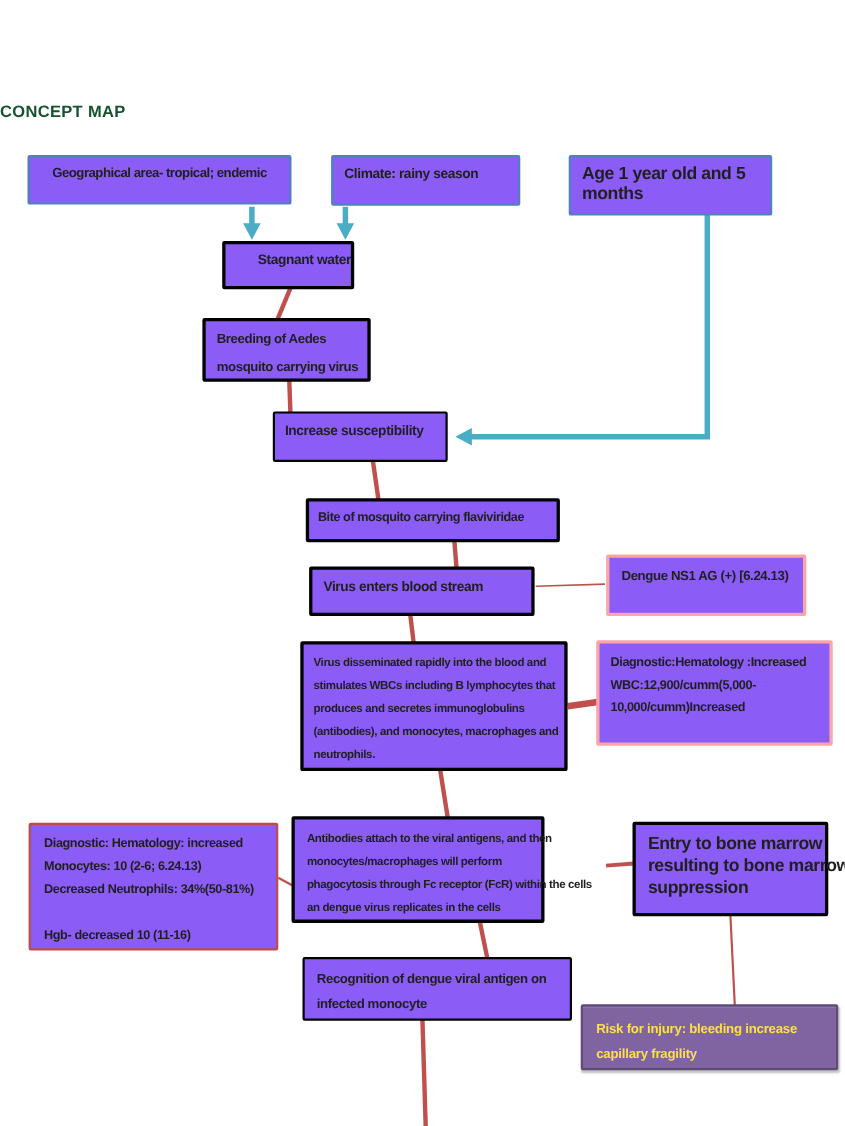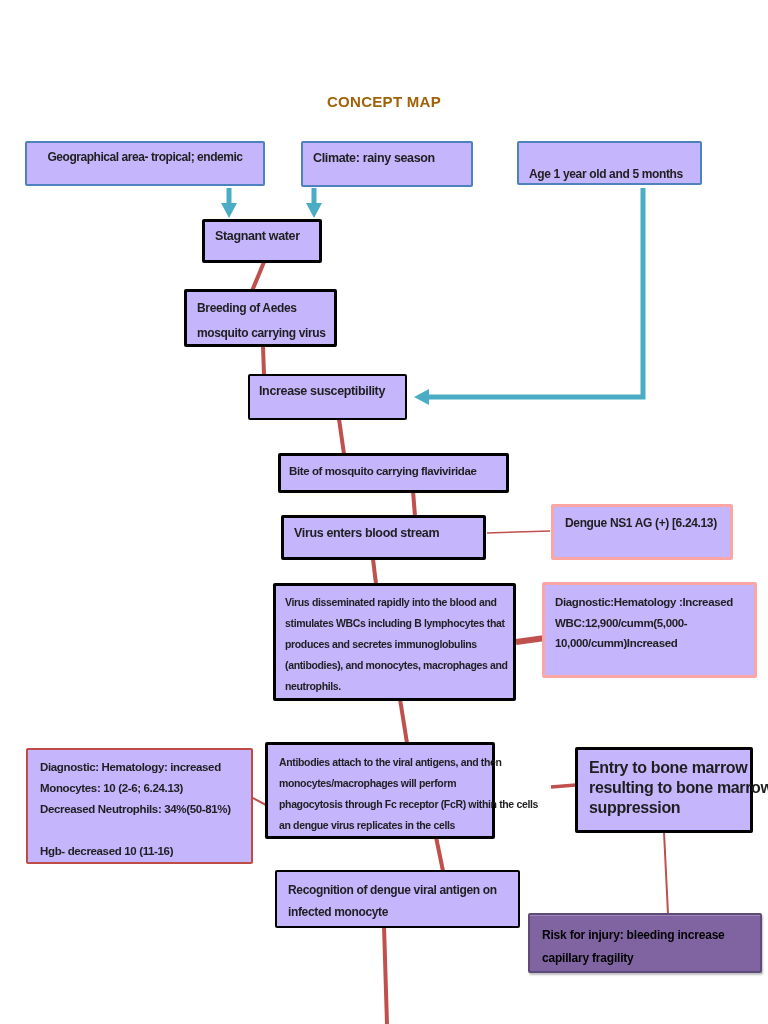--- a/index.html
+++ b/index.html
@@ -3,42 +3,42 @@
 <meta charset="utf-8">
 <style>
   html,body { margin:0; padding:0; background:#ffffff; }
   .canvas {
     position:relative; width:768px; height:1024px; background:#ffffff;
     font-family:"Liberation Sans","DejaVu Sans",sans-serif;
     color:#1f1f1f; overflow:hidden;
   }
   svg.connectors { position:absolute; left:0; top:0; z-index:1; }
   .page-title {
-    position:absolute; left:0; right:0; top:93px; text-align:center;
-    font-size:15px; font-weight:800; letter-spacing:.3px; color:#a16207; z-index:2;
+    position:absolute; left:0; right:0; top:93px; text-align:left;
+    font-size:15px; font-weight:800; letter-spacing:.3px; color:#14532d; z-index:2;
   }
   .node {
-    position:absolute; box-sizing:border-box; background:#c4b5fd; z-index:2;
+    position:absolute; box-sizing:border-box; background:#8b5cf6; z-index:2;
     font-weight:700; letter-spacing:-0.35px; border-radius:2px;
   }
   .tl { white-space:nowrap; }
   .tl:empty::before { content:"\00a0"; }
 
   .b-blue   { border:2px solid #4f81bd; }
   .b-black  { border:3px solid #000; }
   .b-black2 { border:2px solid #000; }
   .b-red    { border:3px solid #fca5a5; }
   .b-red2   { border:2px solid #bf4b47; }
-  .purple   { background:#8064a2; border:2px solid #5f4b77; color:#000000;
+  .purple   { background:#8064a2; border:2px solid #5f4b77; color:#fde047;
               box-shadow:1px 2px 2px rgba(0,0,0,.25), inset 0 1px 0 rgba(255,255,255,.22); }
 
   .n-geo        { left:25px;  top:141px; width:240px; height:45px; padding-top:7px; text-align:center; font-size:12px; letter-spacing:-0.45px; }
   .n-climate    { left:301px; top:141px; width:172px; height:46px; padding:8px 0 0 10px; font-size:12.5px; }
-  .n-age        { left:517px; top:141px; width:185px; height:44px; padding:24px 0 0 10px; font-size:12px; }
-  .n-stagnant   { left:202px; top:219px; width:120px; height:44px; padding:7px 0 0 10px; font-size:12.5px; }
+  .n-age        { left:517px; top:141px; width:185px; height:55px; padding:7px 0 0 10px; font-size:16px; }
+  .n-stagnant   { left:202px; top:219px; width:120px; height:44px; padding:7px 0 0 10px; font-size:12.5px;text-align:right; }
   .n-breeding   { left:184px; top:289px; width:153px; height:58px; padding:4px 0 0 10px; font-size:12px; }
   .n-breeding .tl { line-height:25px; }
   .n-suscept    { left:248px; top:374px; width:159px; height:46px; padding:8px 0 0 9px;  font-size:12.5px; }
   .n-bite       { left:278px; top:453px; width:231px; height:40px; padding:9px 0 0 8px;  font-size:11.5px; letter-spacing:-0.4px; }
   .n-virus-ent  { left:281px; top:515px; width:205px; height:45px; padding:8px 0 0 10px; font-size:12.5px; }
   .n-dengue     { left:551px; top:504px; width:182px; height:56px; padding:9px 0 0 11px; font-size:12px; }
   .n-virus-diss { left:273px; top:583px; width:243px; height:118px; padding:6px 0 0 9px; font-size:10.5px; }
   .n-virus-diss .tl { line-height:21px; }
   .n-diag-wbc   { left:542px; top:582px; width:215px; height:96px; padding:7px 0 0 10px; font-size:11.5px; }
   .n-diag-wbc .tl { line-height:20.5px; }

